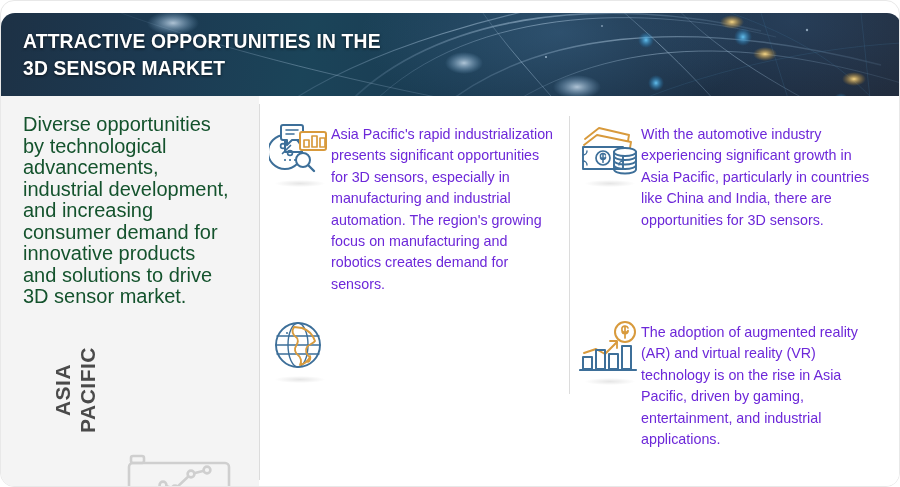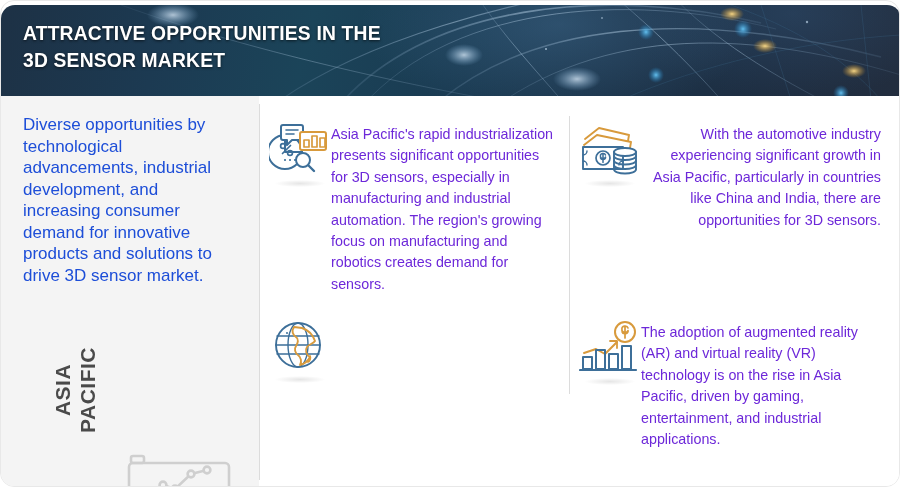--- a/index.html
+++ b/index.html
@@ -13,21 +13,21 @@
     position: relative;
     width: 900px; height: 487px;
     background: #ffffff;
     border-radius: 14px;
     overflow: hidden;
     border: 1px solid #e8e8e8;
   }
 
   
   .header {
-    position: absolute; left: 0; top: 4px;
+    position: absolute; left: 0; top: 12px;
     width: 900px; height: 108px;
     border-radius: 14px 14px 0 0;
     background:
       radial-gradient(ellipse 320px 150px at 62% 18%, rgba(90,140,185,0.30) 0%, rgba(90,140,185,0) 62%),
       radial-gradient(ellipse 260px 130px at 88% 8%, rgba(70,120,170,0.22) 0%, rgba(70,120,170,0) 65%),
       linear-gradient(104deg, #1d3145 0%, #1c3a52 18%, #1b4459 34%, #1a3b52 50%, #1b3349 68%, #1e2e42 84%, #222d3e 100%);
     overflow: hidden;
   }
   .hdr-svg { position: absolute; left: 0; top: 0; width: 900px; height: 95px; }
   .title {
@@ -48,23 +48,23 @@
   
   .left-panel {
     position: absolute; left: 0; top: 95px;
     width: 258px; height: 392px;
     background: #f4f4f4;
     border-radius: 0 0 0 14px;
   }
   .left-intro {
     position: absolute; left: 22px; top: 18px;
     width: 210px;
-    font-size: 17px;
+    font-size: 20px;
     line-height: 21.5px;
-    color: #1d4ed8;
+    color: #14532d;
   }
   .asia-pacific {
     position: absolute;
     left: 14px; top: 246px;
     width: 120px; height: 96px;
     display: flex; align-items: center; justify-content: center;
   }
   .asia-pacific-inner {
     transform: rotate(-90deg);
     font-size: 21px;
@@ -99,21 +99,21 @@
     line-height: 21.4px;
     color: #6d28d9;
     padding-top: 2px;
   }
 
   .item.i1 { left: 10px;  top: 26px;  width: 300px; }
   .item.i1 .txt { width: 228px; }
   .item.i2 { left: 10px;  top: 222px; width: 300px; }
   .item.i2 .txt { width: 228px; }
   .item.i3 { left: 320px; top: 26px;  width: 316px; }
-  .item.i3 .txt { width: 240px; text-align: right; }
+  .item.i3 .txt { width: 240px; }
   .item.i4 { left: 320px; top: 224px; width: 316px; }
   .item.i4 .txt { width: 240px; }
 
   .ico svg { display: block; }
   .ico .shadow {
     position: absolute;
     left: 6px; bottom: -3px;
     width: 50px; height: 7px;
     border-radius: 50%;
     background: radial-gradient(ellipse at center, rgba(0,0,0,0.10) 0%, rgba(0,0,0,0) 72%);

